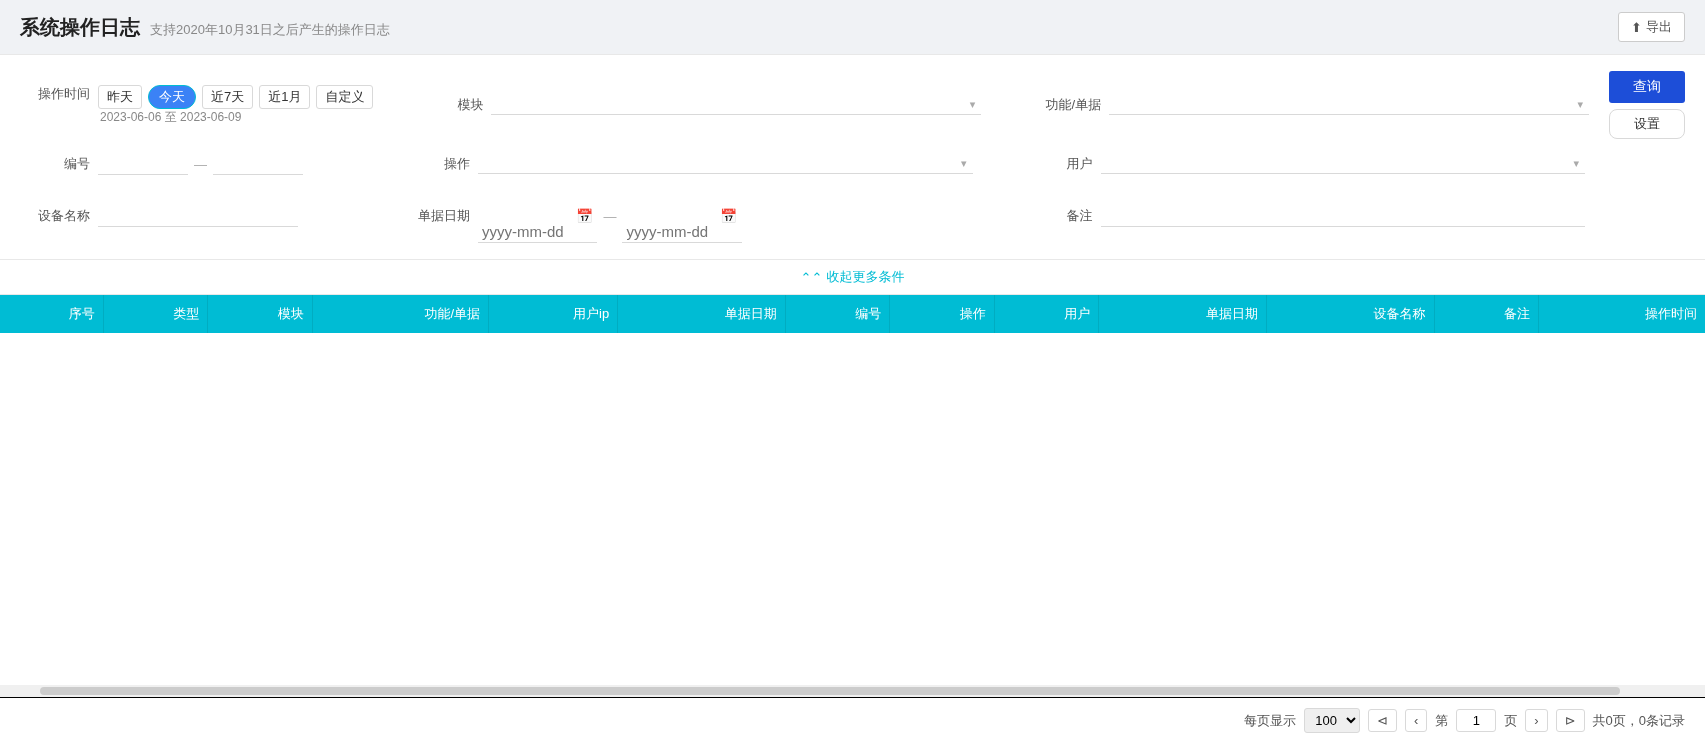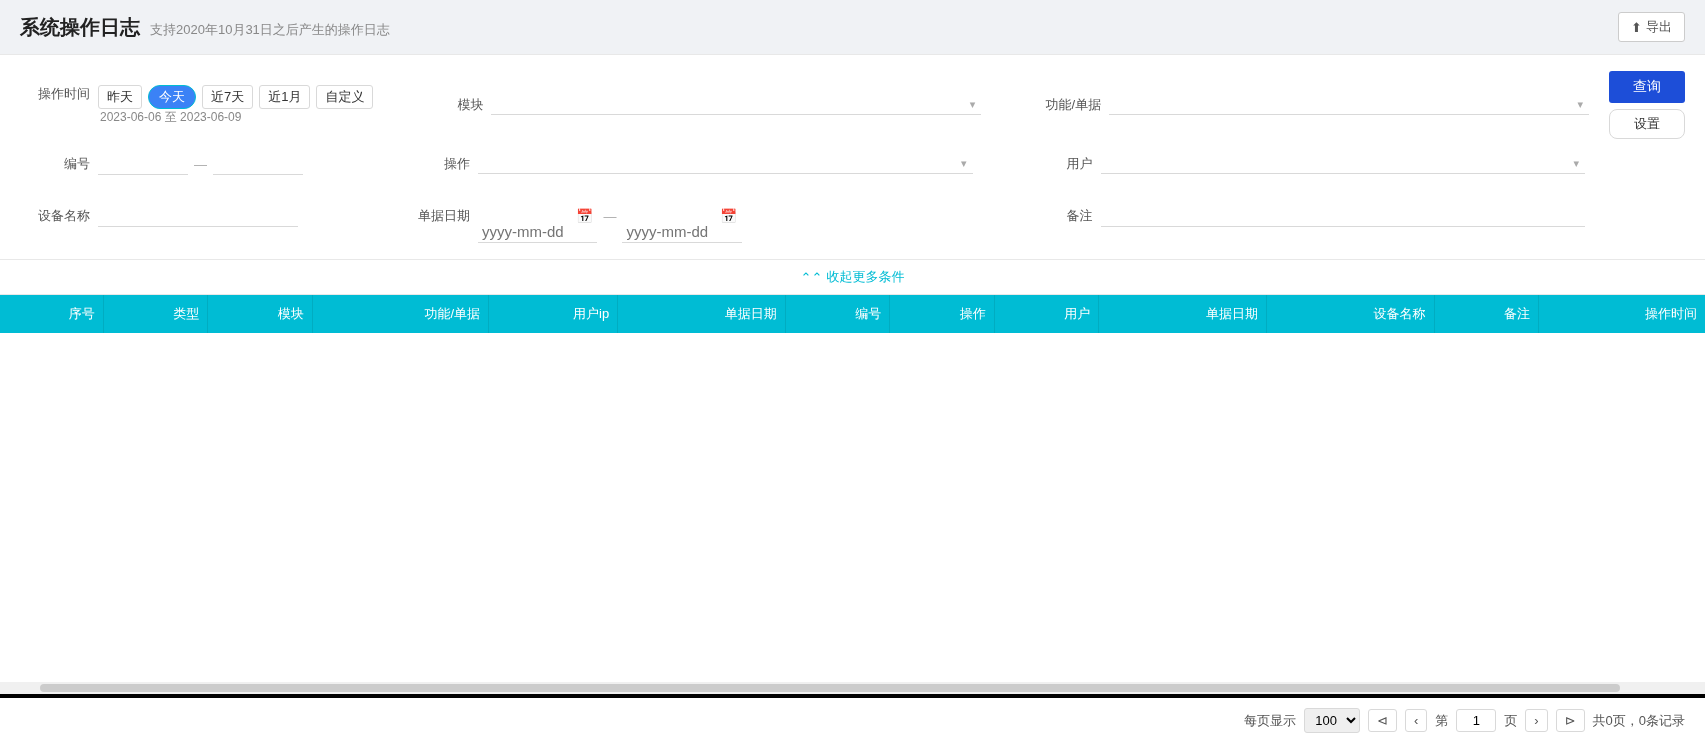--- a/index.html
+++ b/index.html
@@ -57,21 +57,21 @@
     table { width: 100%; border-collapse: collapse; min-width: 1300px; }
     thead tr { background: #00bcd4; color: #fff; }
     thead th { padding: 10px 8px; font-size: 13px; font-weight: normal; text-align: right; border-right: 1px solid #00acc1; white-space: nowrap; }
     thead th:last-child { border-right: none; }
 
     
     .scrollbar-area { height: 12px; background: #f0f0f0; }
     .scrollbar-thumb { height: 8px; margin-top: 2px; margin-left: 40px; width: 1580px; background: #ccc; border-radius: 4px; }
 
     
-    .pagination { display: flex; align-items: center; justify-content: flex-end; padding: 10px 20px; background: #fff; border-top: 4px solid #000000; gap: 8px; font-size: 13px; color: #555; }
+    .pagination { display: flex; align-items: center; justify-content: flex-end; padding: 10px 20px; background: #fff; border-top: 1px solid #000000; gap: 8px; font-size: 13px; color: #555; }
     .page-size-select { border: 1px solid #d9d9d9; padding: 3px 6px; border-radius: 3px; font-size: 13px; text-align: center; }
     .page-btn { border: 1px solid #d9d9d9; background: #fff; padding: 3px 8px; border-radius: 3px; cursor: pointer; color: #555; font-size: 13px; }
     .page-btn:disabled { color: #ccc; cursor: default; }
     .page-input { border: 1px solid #d9d9d9; border-radius: 3px; width: 40px; text-align: center; padding: 3px 4px; font-size: 13px; }
 
     .header-left { display: flex; align-items: baseline; gap: 10px; }
   </style>
 </head>
 <body>
 

